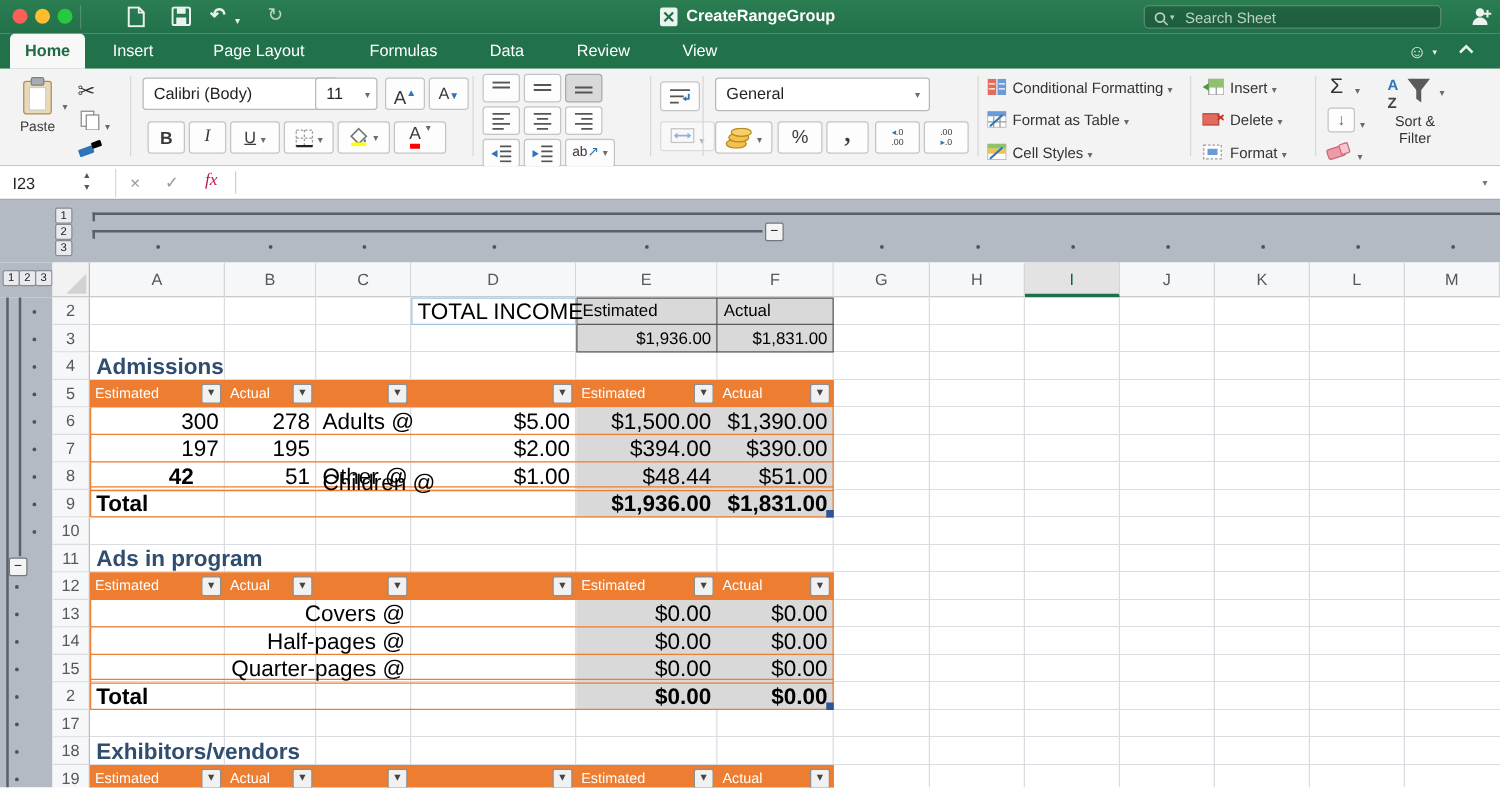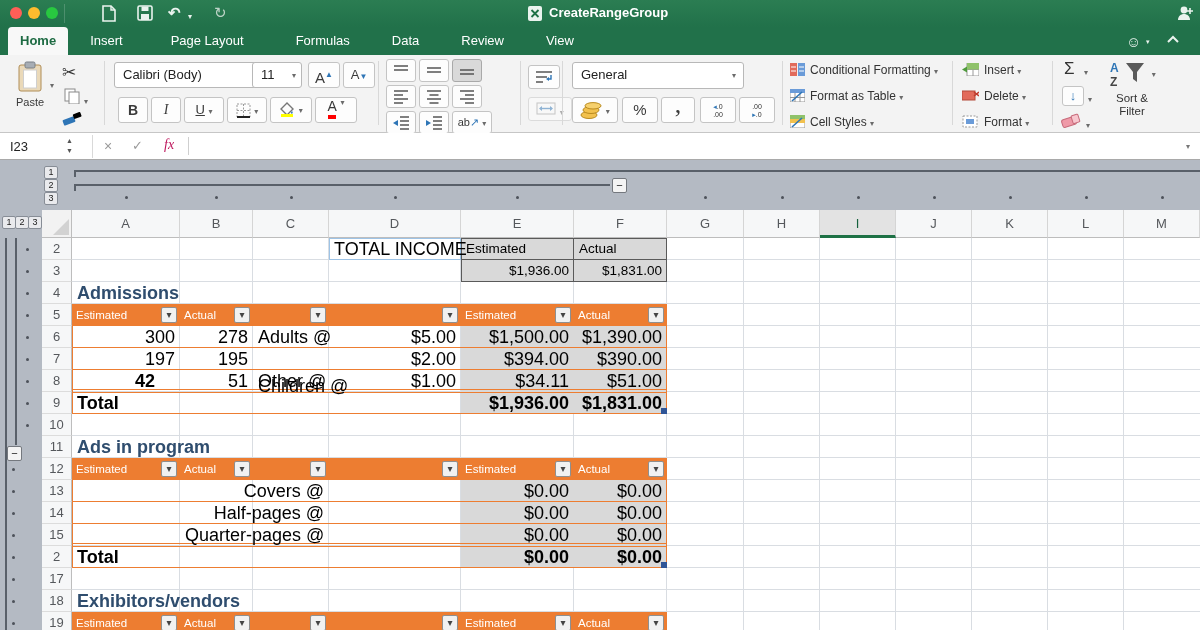--- a/index.html
+++ b/index.html
@@ -110,20 +110,30 @@
   <span class="tbicon" style="left:214px;color:#bcd3c6;">↻</span>
 
   <span class="abs" style="left:527px;top:5px;">
     <svg width="16" height="17">
         <rect x="1" y="1" width="14" height="15" rx="2" fill="#eaf3ee"></rect>
         <path d="M4.5 5 l7 7 M11.5 5 l-7 7" stroke="#1e7145" stroke-width="1.8"></path>
       </svg>
   </span>
   <span class="doc-title" style="left:549px;">CreateRangeGroup</span>
 
+  <div class="searchbox">
+    <span class="abs" style="left:7px;top:4px;">
+      <svg width="12" height="12">
+          <circle cx="5" cy="5" r="3.6" fill="none" stroke="#b9d2c4" stroke-width="1.4"></circle>
+          <line x1="8" y1="8" x2="11" y2="11" stroke="#b9d2c4" stroke-width="1.4"></line>
+        </svg>
+    </span>
+    <span class="abs" style="left:20px;top:1px;font-size:7px;">▾</span>
+    <span class="abs" style="left:32px;top:1px;">Search Sheet</span>
+  </div>
 
   <span class="abs" style="left:1176px;top:4px;">
     <svg width="19" height="18">
         <circle cx="8" cy="6" r="3.4" fill="#eaf3ee"></circle>
         <path d="M2 16 c0-4 3-6 6-6 s6 2 6 6 z" fill="#eaf3ee"></path>
         <path d="M14 4 v6 M11 7 h6" stroke="#eaf3ee" stroke-width="1.6"></path>
       </svg>
   </span>
 </div>
 
@@ -545,21 +555,21 @@
 <div class="cell num" style="left:180px;top:348px;width:73px;">195</div>
 <div class="cell num" style="left:253px;top:348px;width:76px;margin-top:27px;">Children @</div>
 <div class="cell num" style="left:329px;top:348px;width:132px;">$2.00</div>
 <div class="cell num" style="left:461px;top:348px;width:113px;">$394.00</div>
 <div class="cell num" style="left:574px;top:348px;width:93px;">$390.00</div>
 
 <div class="cell num" style="left:72px;top:370px;width:88px;font-weight:bold;">42</div>
 <div class="cell num" style="left:180px;top:370px;width:73px;">51</div>
 <div class="cell num" style="left:253px;top:370px;width:76px;">Other @</div>
 <div class="cell num" style="left:329px;top:370px;width:132px;">$1.00</div>
-<div class="cell num" style="left:461px;top:370px;width:113px;">$34.11</div>
+<div class="cell num" style="left:461px;top:370px;width:113px;">$48.44</div>
 <div class="cell num" style="left:574px;top:370px;width:93px;">$51.00</div>
 
 <div class="cell bold" style="left:72px;top:392px;width:108px;">Total</div>
 <div class="cell num bold" style="left:461px;top:392px;width:113px;">$1,936.00</div>
 <div class="cell num bold" style="left:574px;top:392px;width:93px;">$1,831.00</div>
 
 <div class="cell section" style="left:72px;top:436px;width:180px;">Ads in program</div>
 
 <div class="ohdr" style="left:76px;top:458px;">Estimated</div>
 <div class="ohdr" style="left:184px;top:458px;">Actual</div>

